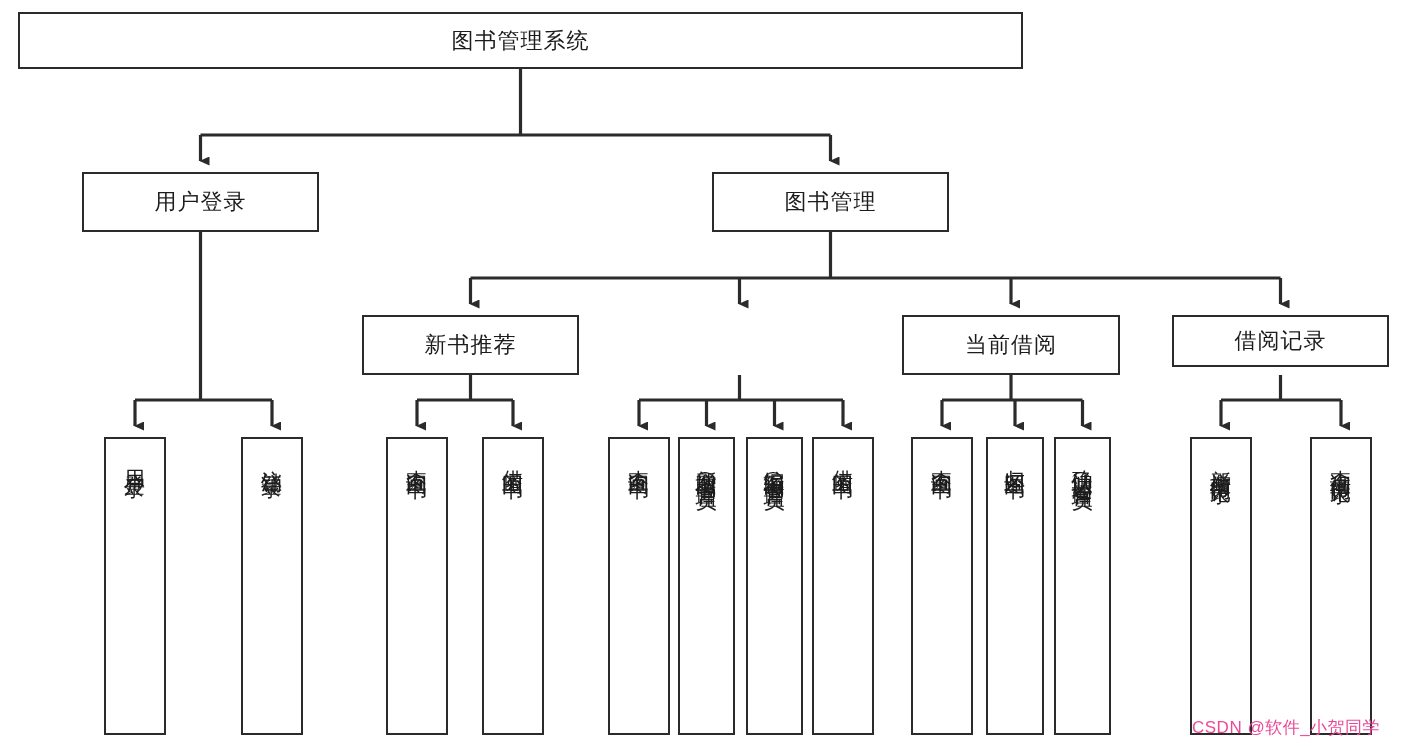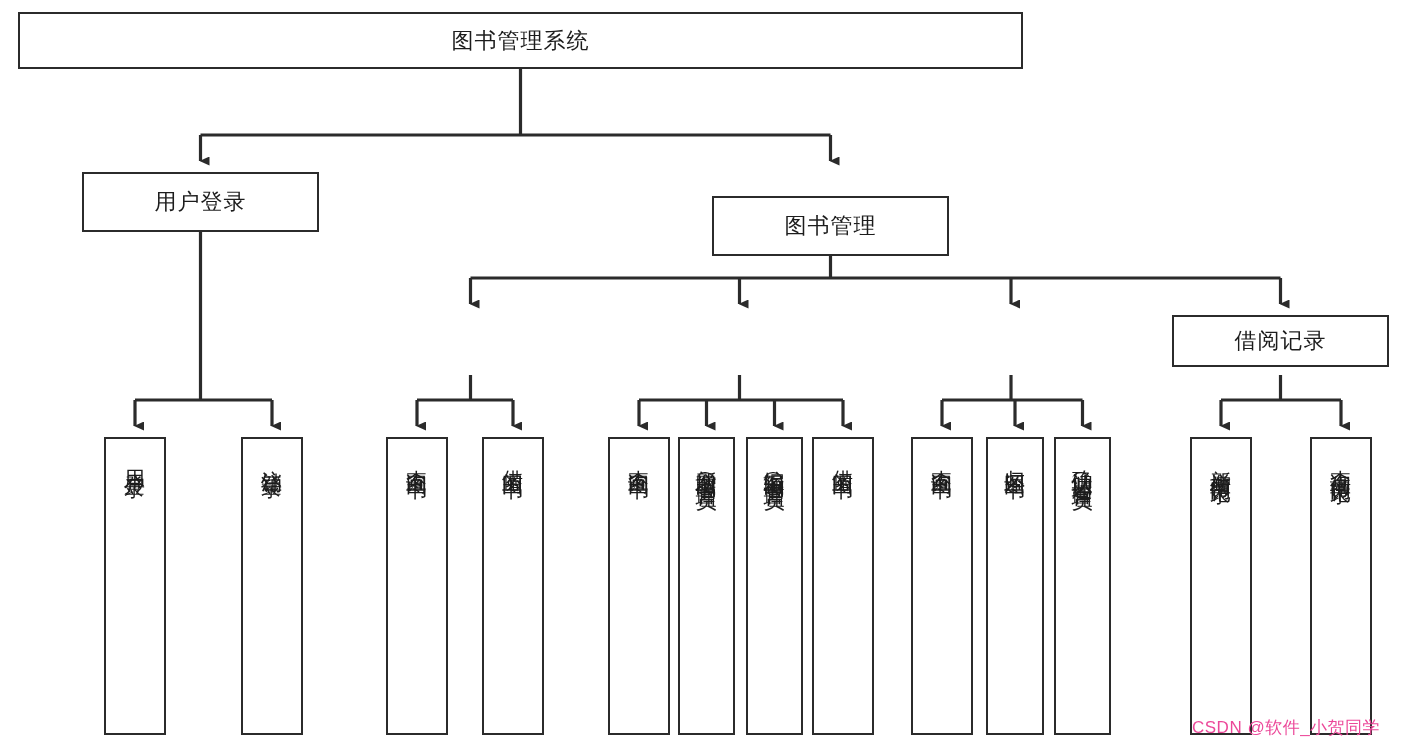--- a/index.html
+++ b/index.html
@@ -111,24 +111,30 @@
       </g>
   </svg>
 
   <div class="node-box" id="node-root" style="left: 18px; top: 12px; width: 1005px; height: 57px;">
     <span class="node-label">图书管理系统</span>
   </div>
 
   <div class="node-box" id="node-user-login" style="left: 82px; top: 172px; width: 237px; height: 60px;">
     <span class="node-label">用户登录</span>
   </div>
-  <div class="node-box" id="node-book-manage" style="left: 712px; top: 172px; width: 237px; height: 60px; margin-top: 24px;">
+  <div class="node-box" id="node-book-manage" style="left: 712px; top: 172px; width: 237px; height: 60px;">
     <span class="node-label">图书管理</span>
   </div>
 
+  <div class="node-box" id="node-new-book-rec" style="left: 362px; top: 315px; width: 217px; height: 60px;">
+    <span class="node-label">新书推荐</span>
+  </div>
+  <div class="node-box" id="node-current-borrow" style="left: 902px; top: 315px; width: 218px; height: 60px;">
+    <span class="node-label">当前借阅</span>
+  </div>
   <div class="node-box" id="node-borrow-record" style="left: 1172px; top: 315px; width: 217px; height: 52px;">
     <span class="node-label">借阅记录</span>
   </div>
 
   <div class="node-box vertical" id="node-leaf-user-login" style="left: 104px; top: 437px; width: 62px; height: 298px;">
     <span class="node-label">用户登录</span>
   </div>
   <div class="node-box vertical" id="node-leaf-user-logout" style="left: 241px; top: 437px; width: 62px; height: 298px;">
     <span class="node-label">注销登录</span>
   </div>

